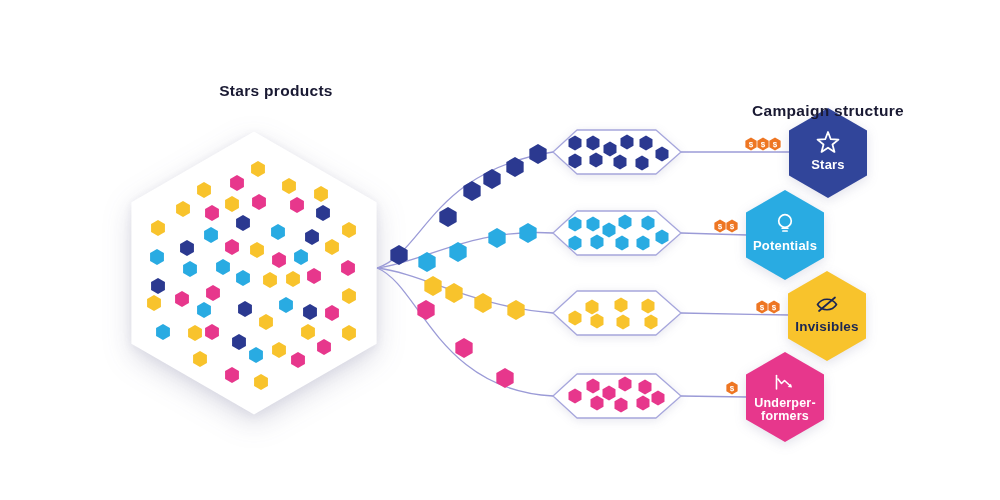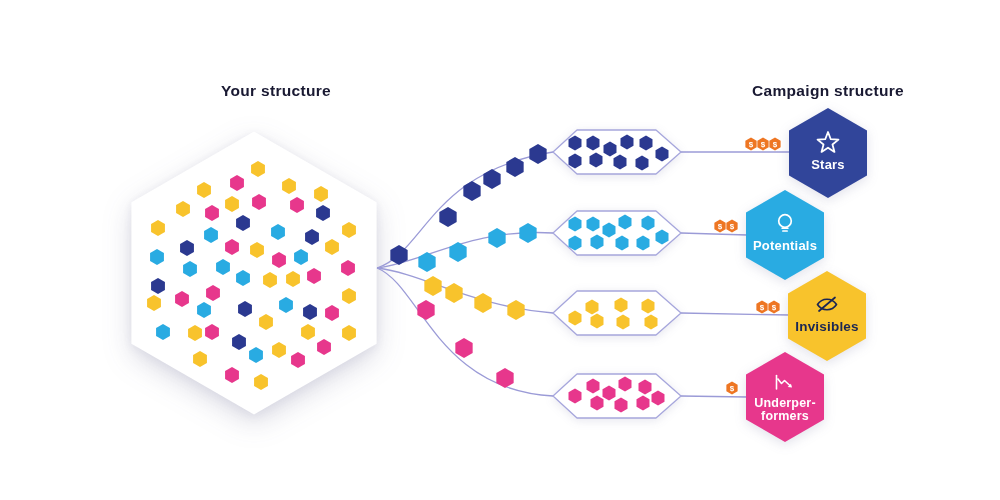--- a/index.html
+++ b/index.html
@@ -230,15 +230,15 @@
       <g transform="translate(0,-15)">
         <path d="M-8.5,-6.5 L-8.5,7" stroke="#ffffff" stroke-width="1.6" stroke-linecap="round" fill="none"></path>
         <path d="M-7.5,-3.5 L-3.5,1.5 L-0.5,-1.5 L6,4.5" stroke="#ffffff" stroke-width="1.6" fill="none" stroke-linejoin="round"></path>
         <path d="M7,5.5 L2.7,4.9 L5.9,1.8 Z" fill="#ffffff"></path>
       </g>
       <text class="badge-label" x="0" y="10" text-anchor="middle" font-size="12.5" fill="#FFFFFF">Underper-</text>
       <text class="badge-label" x="0" y="23" text-anchor="middle" font-size="12.5" fill="#FFFFFF">formers</text>
     </g>
   </svg>
 
-  <div class="header" style="left: 276px; color: rgb(25, 25, 50);">Your structure</div>
-  <div class="header" style="left: 828px; color: rgb(25, 25, 50);">Campaign structure</div>
+  <div class="header" style="left: 276px; color: rgb(25, 25, 50);">Stars products</div>
+  <div class="header" style="left: 828px; color: rgb(25, 25, 50); margin-top: 20px;">Campaign structure</div>
 </div>
 
 </body></html>

